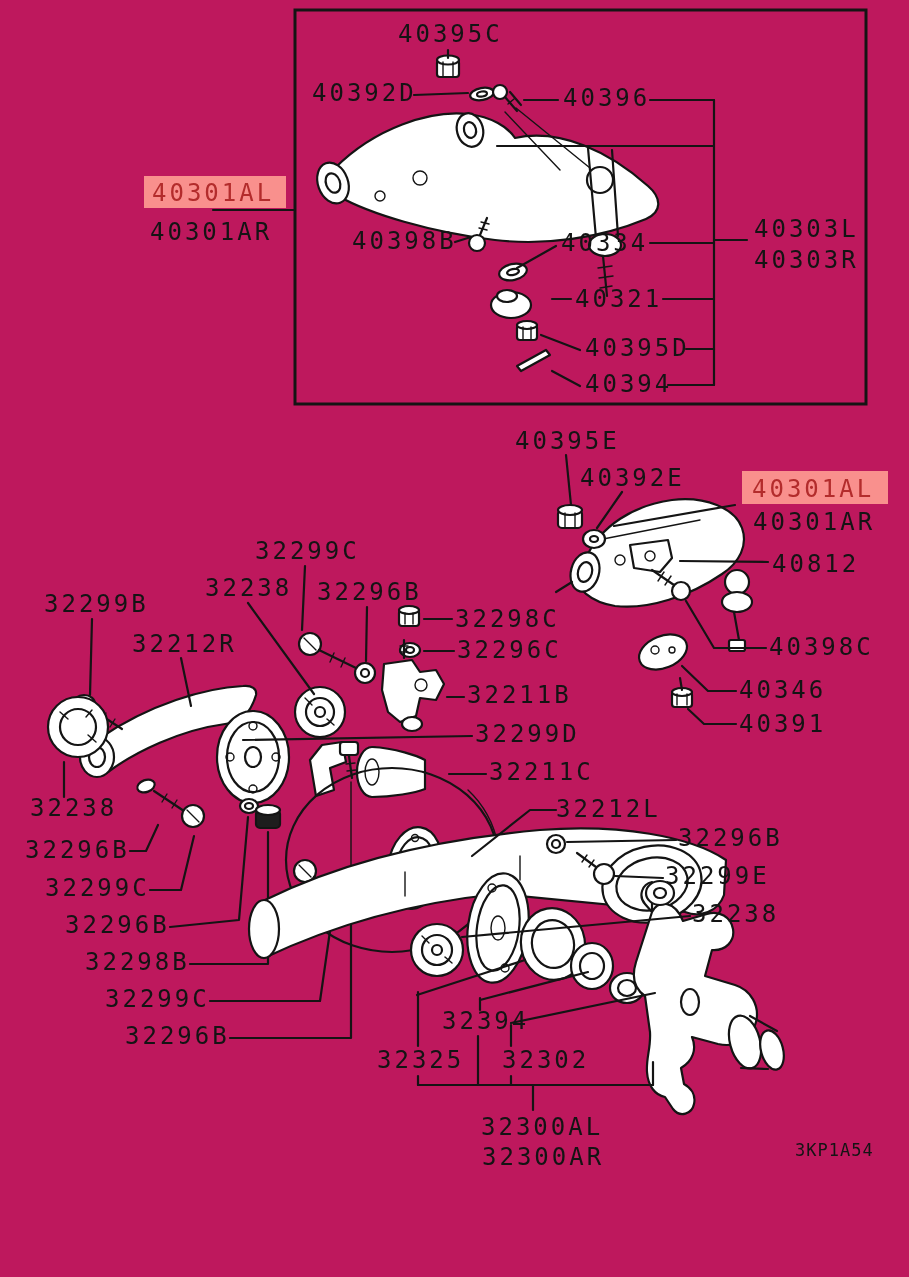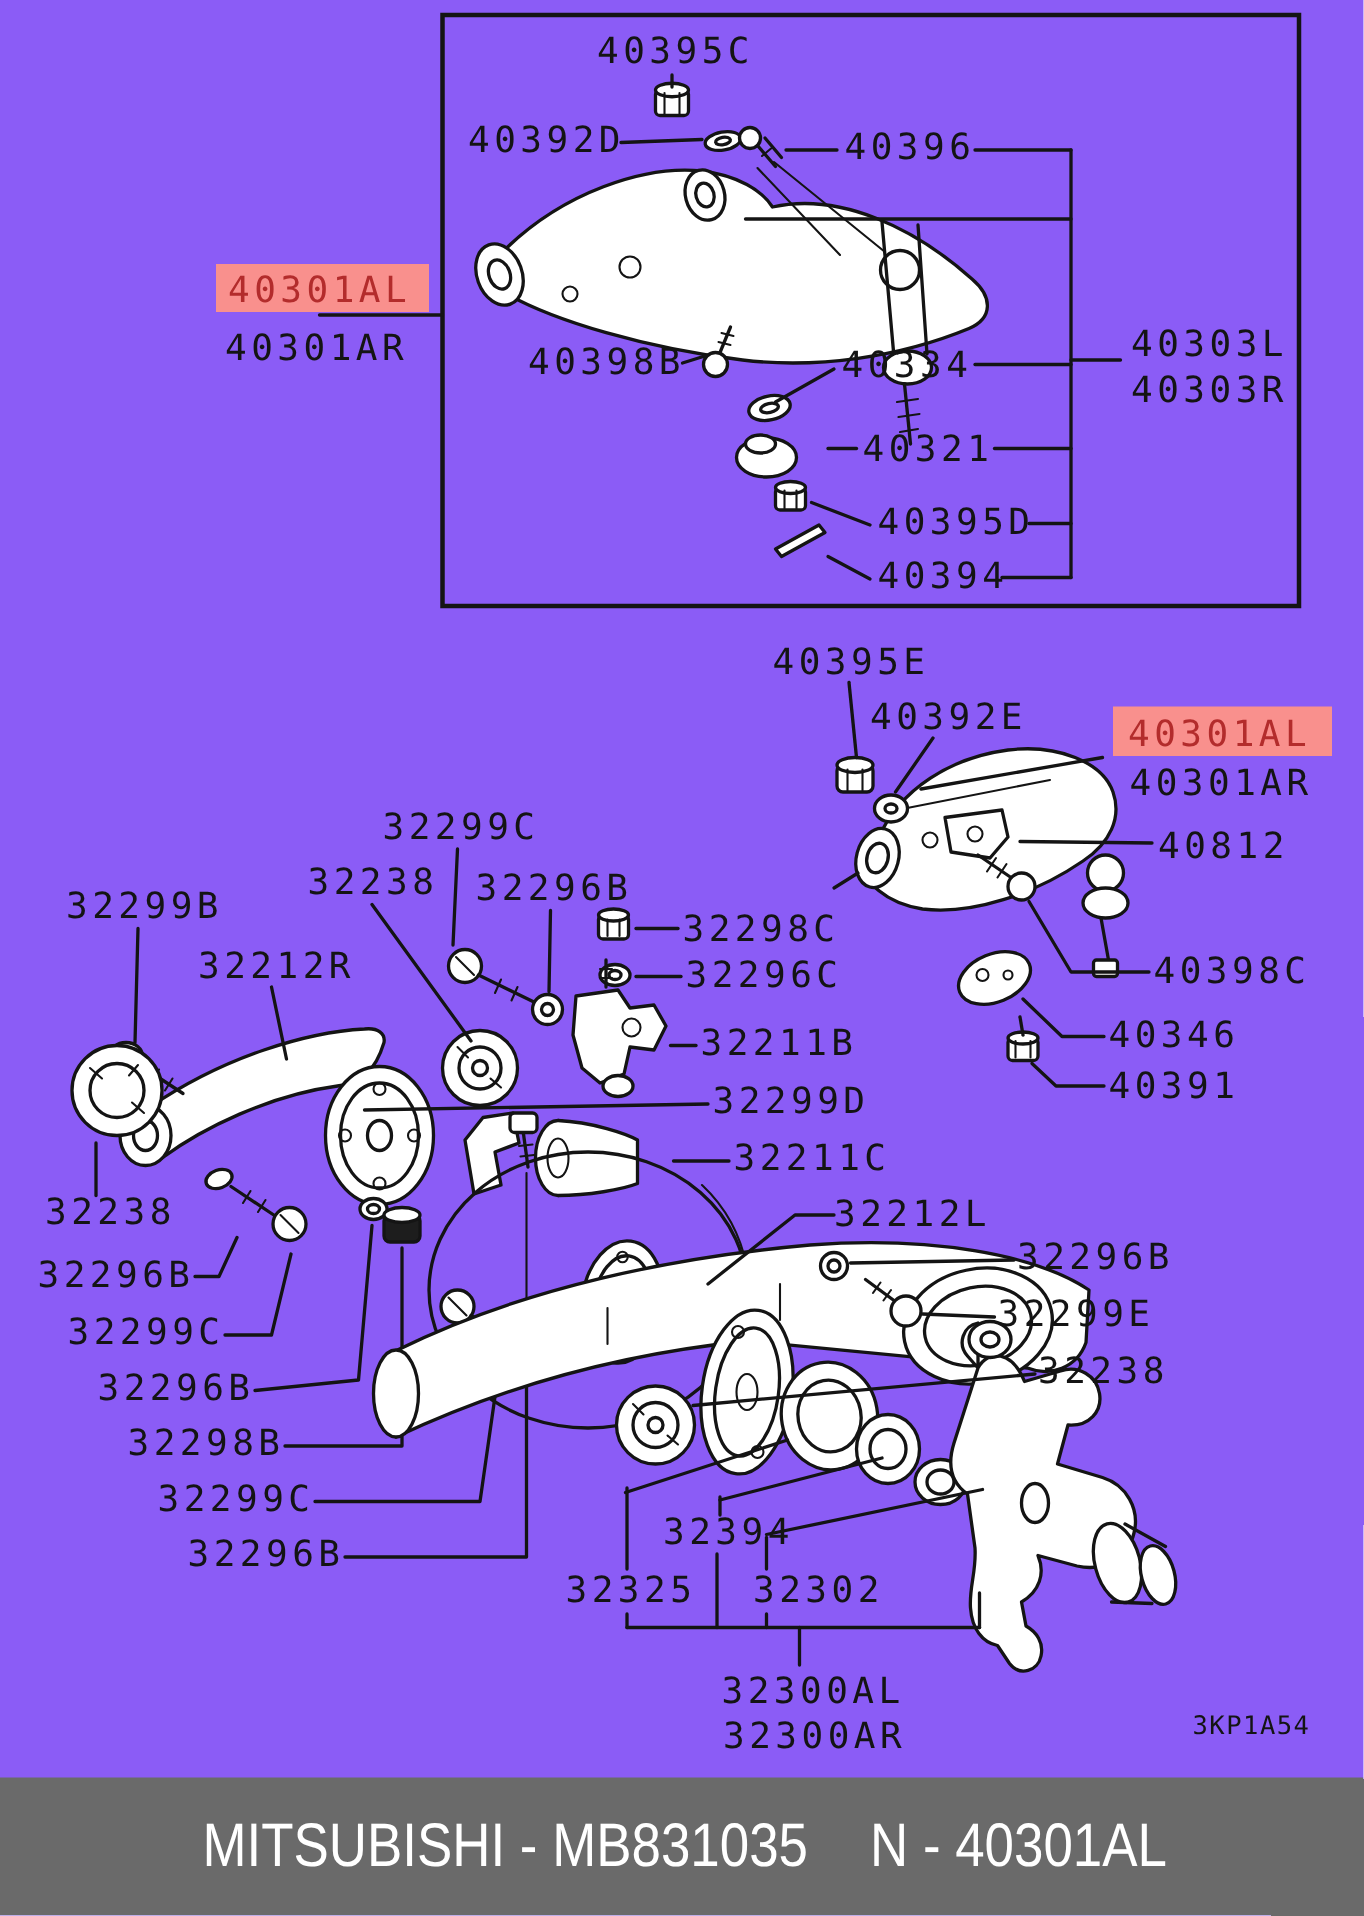--- a/index.html
+++ b/index.html
@@ -1,16 +1,16 @@
 <!DOCTYPE html>
 <html><head>
 <meta charset="utf-8">
 <style>
   html,body{margin:0;padding:0;background:#ffffff;}
-  .stage{position:relative;width:909px;height:1277px;background:#8b5cf6;overflow:hidden;
+  .stage{position:relative;width:909px;height:1277px;background:#be185d;overflow:hidden;
          font-family:"DejaVu Sans Mono", monospace;}
   svg text.lbl{font-family:"DejaVu Sans Mono", monospace;font-size:24px;letter-spacing:3px;fill:#141414;}
   svg text.lbl-hl{font-family:"DejaVu Sans Mono", monospace;font-size:24px;letter-spacing:3px;fill:#b32c2c;}
   svg text.code{font-family:"DejaVu Sans Mono", monospace;font-size:17px;letter-spacing:1px;fill:#141414;}
   .ln{stroke:#141414;stroke-width:2.2;fill:none;stroke-linecap:round;stroke-linejoin:round;}
   .thin{stroke:#141414;stroke-width:1.4;fill:none;stroke-linecap:round;}
   .part{stroke:#141414;stroke-width:2.2;fill:#ffffff;stroke-linejoin:round;}
   .partd{stroke:#141414;stroke-width:2:2;fill:#1d1d1d;}
   .box{stroke:#141414;stroke-width:3;fill:none;}
   .hl{fill:#f9908d;}
@@ -428,17 +428,13 @@
     <text class="lbl" x="442" y="1029">32394</text>
     <text class="lbl" x="377" y="1068">32325</text>
     <text class="lbl" x="502" y="1068">32302</text>
     <text class="lbl" x="481" y="1135">32300AL</text>
     <text class="lbl" x="482" y="1165">32300AR</text>
   </g>
 
   <text class="code" x="795" y="1156">3KP1A54</text>
 </svg>
 
-<div class="footer">
-  <span class="f-left">MITSUBISHI - MB831035</span>
-  <span class="f-right">N - 40301AL</span>
 </div>
-</div>
 
 </body></html>

